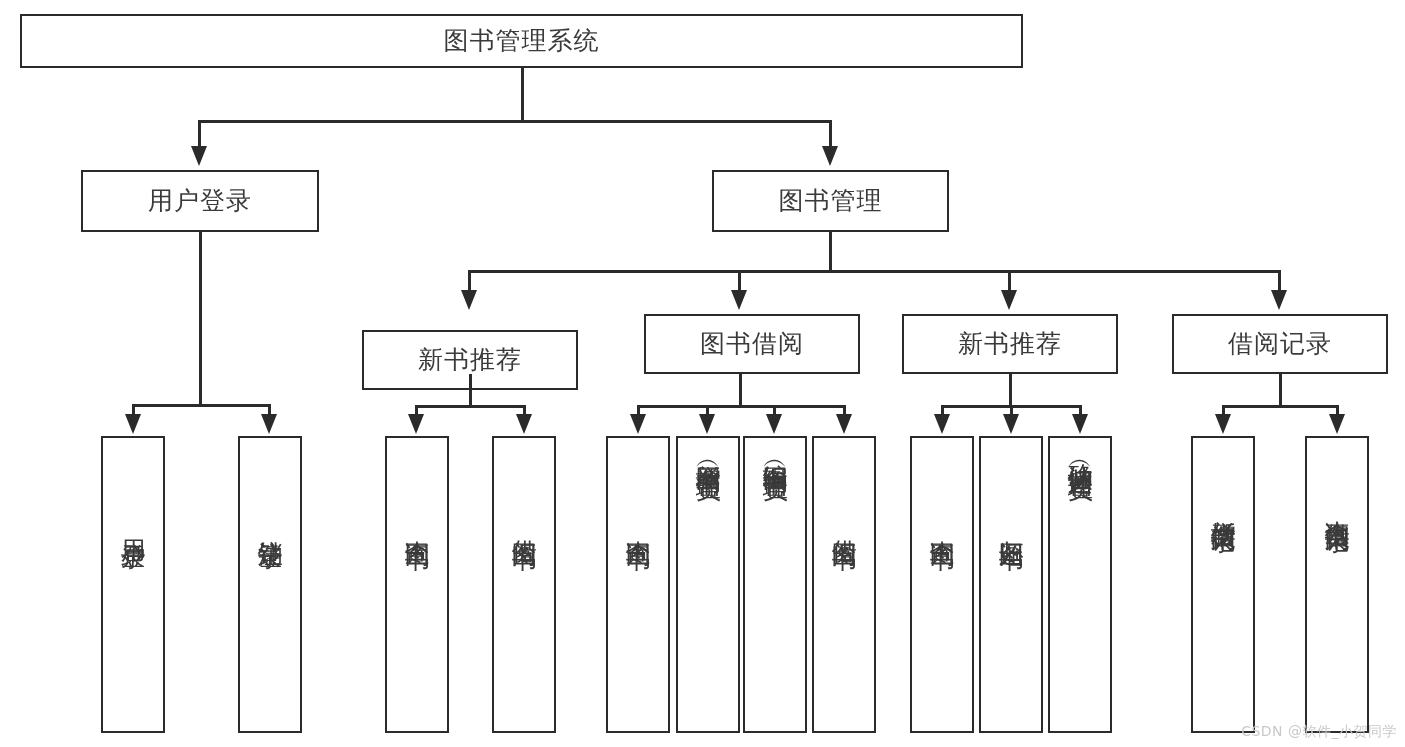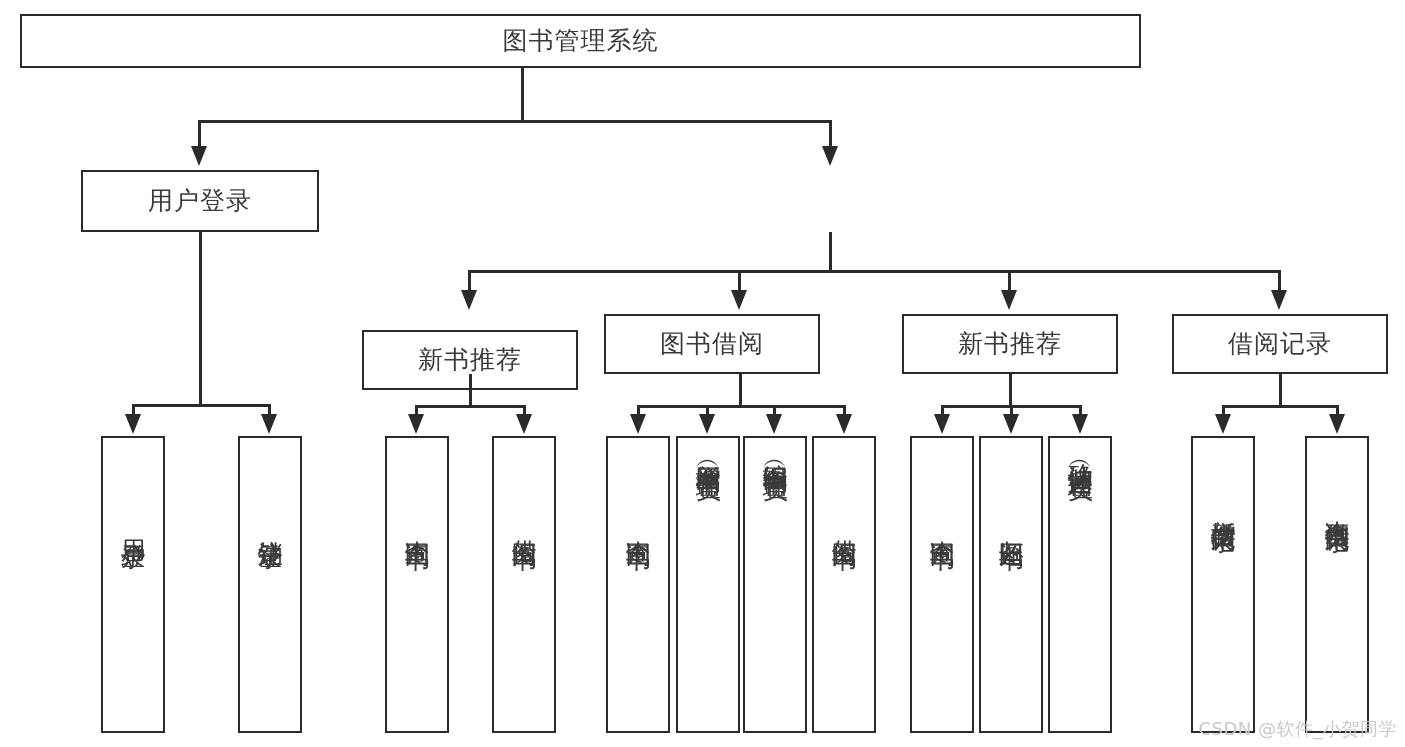--- a/index.html
+++ b/index.html
@@ -64,45 +64,48 @@
     height: 0;
     border-left: 8px solid transparent;
     border-right: 8px solid transparent;
     border-top: 20px solid #2b2b2b;
   }
   .watermark {
     position: absolute;
     right: 8px;
     bottom: 6px;
     color: #c9c9c9;
-    font-size: 18px;
+    font-size: 14px;
     letter-spacing: 0.5px;
     white-space: nowrap;
   }
 </style>
 </head>
 <body>
 
 <div id="canvas">
 
-  <div class="node" style="left:20px; top:14px; width:1121px; height:54px;">
+  <div class="node" style="left:20px; top:14px; width:1003px; height:54px;">
     <span class="node-label">图书管理系统</span>
   </div>
 
   <div class="edge v" style="left:521px; top:68px; height:52px;"></div>
   <div class="edge h" style="left:198px; top:120px; width:634px;"></div>
   <div class="edge v" style="left:198px; top:120px; height:28px;"></div>
   <div class="arrow" style="left:191px; top:146px;"></div>
   <div class="edge v" style="left:829px; top:120px; height:28px;"></div>
   <div class="arrow" style="left:822px; top:146px;"></div>
 
   <div class="node" style="left:81px; top:170px; width:238px; height:62px;">
     <span class="node-label">用户登录</span>
   </div>
 
+  <div class="node" style="left:712px; top:170px; width:237px; height:62px;">
+    <span class="node-label">图书管理</span>
+  </div>
 
   <div class="edge v" style="left:199px; top:232px; height:172px;"></div>
   <div class="edge h" style="left:132px; top:404px; width:136px;"></div>
   <div class="edge v" style="left:132px; top:404px; height:13px;"></div>
   <div class="arrow" style="left:125px; top:414px;"></div>
   <div class="edge v" style="left:268px; top:404px; height:13px;"></div>
   <div class="arrow" style="left:261px; top:414px;"></div>
 
   <div class="edge v" style="left:829px; top:232px; height:38px;"></div>
   <div class="edge h" style="left:468px; top:270px; width:810px;"></div>
@@ -112,21 +115,21 @@
   <div class="arrow" style="left:731px; top:290px;"></div>
   <div class="edge v" style="left:1008px; top:270px; height:22px;"></div>
   <div class="arrow" style="left:1001px; top:290px;"></div>
   <div class="edge v" style="left:1278px; top:270px; height:22px;"></div>
   <div class="arrow" style="left:1271px; top:290px;"></div>
 
   <div class="node" style="left:362px; top:330px; width:216px; height:60px;">
     <span class="node-label">新书推荐</span>
   </div>
 
-  <div class="node" style="left:604px; top:314px; width:216px; height:60px;">
+  <div class="node" style="left:644px; top:314px; width:216px; height:60px;">
     <span class="node-label">图书借阅</span>
   </div>
 
   <div class="node" style="left:902px; top:314px; width:216px; height:60px;">
     <span class="node-label">新书推荐</span>
   </div>
 
   <div class="node" style="left:1172px; top:314px; width:216px; height:60px;justify-content:center;">
     <span class="node-label">借阅记录</span>
   </div>

